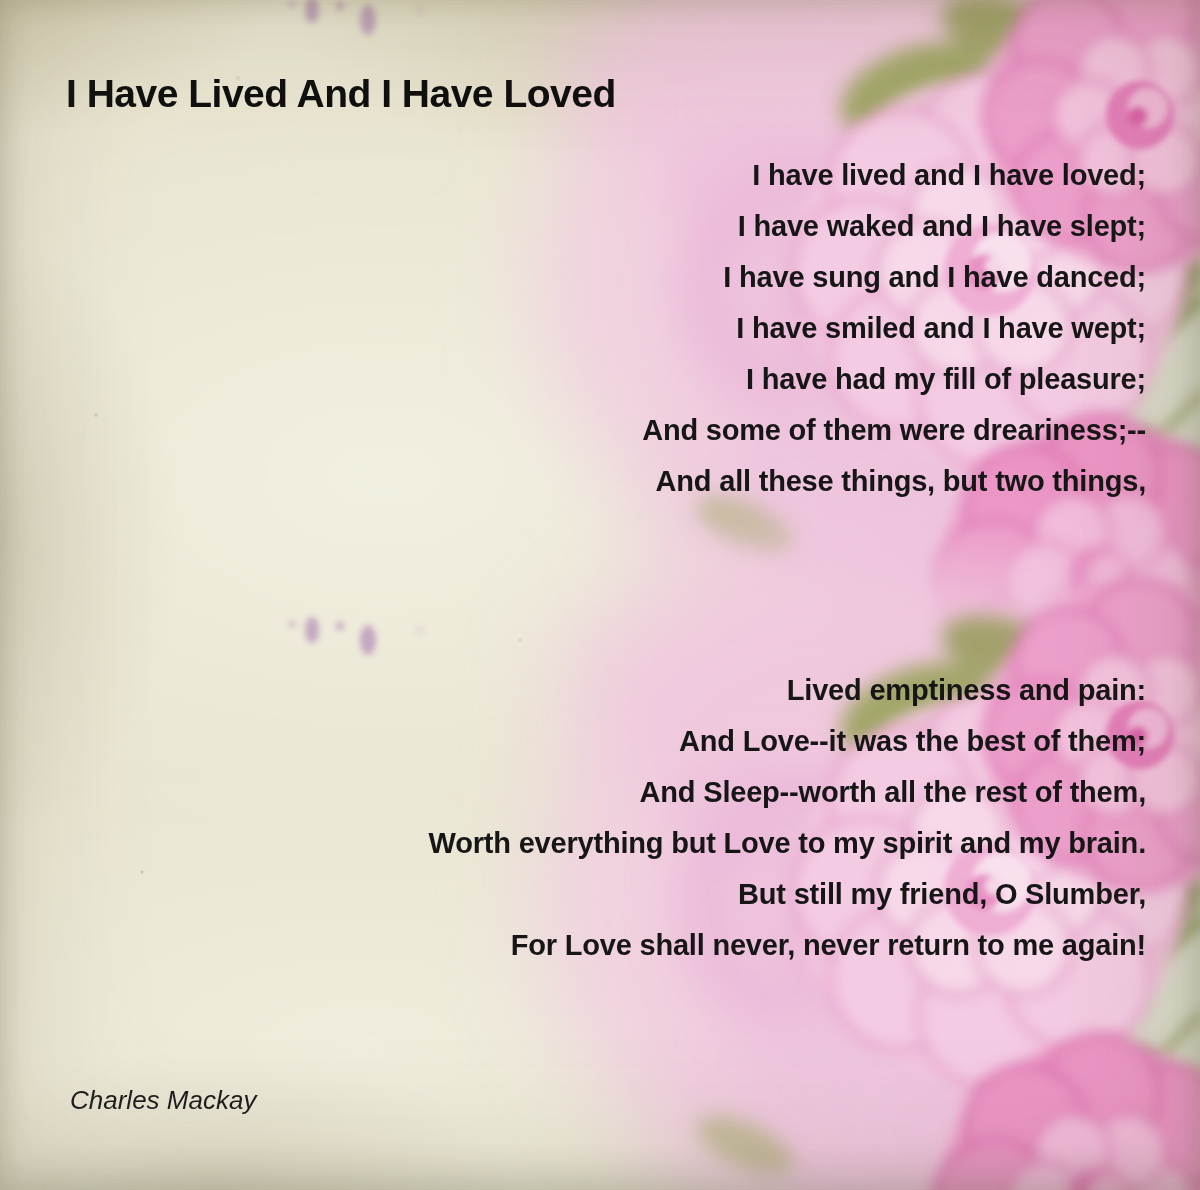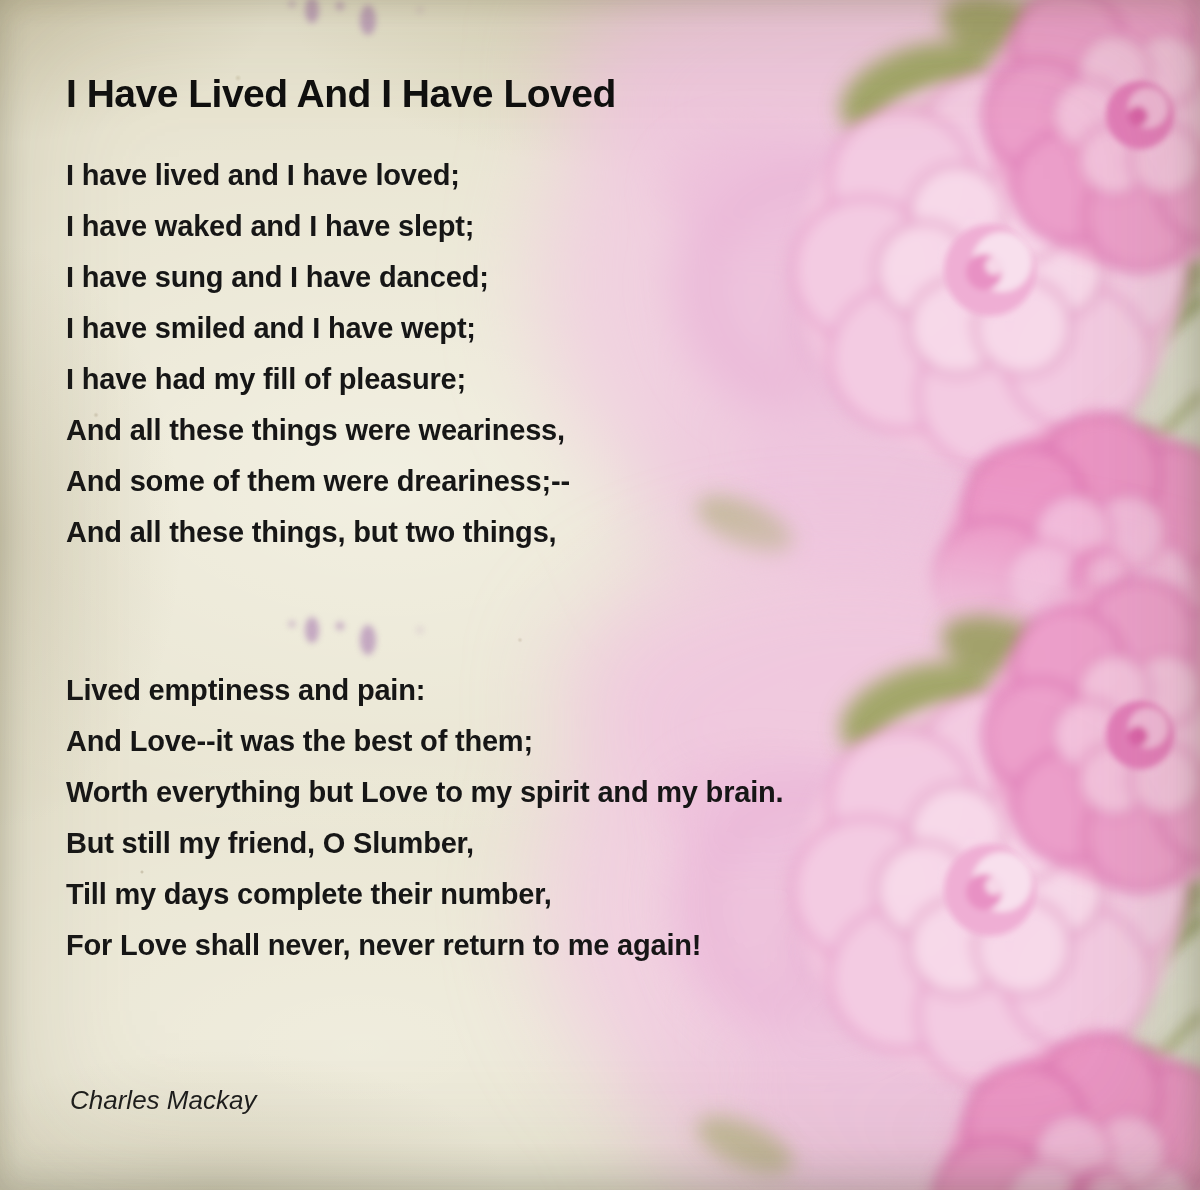--- a/index.html
+++ b/index.html
@@ -27,21 +27,21 @@
     box-shadow:inset 0 0 150px rgba(105,95,55,.22), inset 0 -16px 34px rgba(95,100,85,.22), inset 0 8px 24px rgba(110,100,60,.14);
   }
   .title{
     position:absolute;left:66px;top:46px;
     font-size:39px;font-weight:bold;letter-spacing:-.5px;color:#0f0f0f;
     white-space:nowrap;
   }
   .stanza{position:absolute;left:66px;width:1080px;}
   .stanza .line{
     font-size:29px;font-weight:bold;letter-spacing:-.2px;color:#161616;
-    line-height:51px;white-space:nowrap;
+    line-height:51px;white-space:nowrap;text-align:right;
   }
   #stanza-1{top:150px;}
   #stanza-2{top:665px;}
   .author{
     position:absolute;left:70px;top:1085px;
     font-size:26px;font-style:italic;font-weight:normal;color:#1c1c1c;
     white-space:nowrap;
   }
 </style>
 </head>
@@ -199,30 +199,29 @@
 
 <div id="text-layer" class="layer">
   <h1 class="title">I Have Lived And I Have Loved</h1>
 
   <div id="stanza-1" class="stanza">
     <div class="line">I have lived and I have loved;</div>
     <div class="line">I have waked and I have slept;</div>
     <div class="line">I have sung and I have danced;</div>
     <div class="line">I have smiled and I have wept;</div>
     <div class="line">I have had my fill of pleasure;</div>
-    <div class="line">And all these things were weariness,</div>
     <div class="line">And some of them were dreariness;--</div>
     <div class="line">And all these things, but two things,</div>
   </div>
 
   <div id="stanza-2" class="stanza">
     <div class="line">Lived emptiness and pain:</div>
     <div class="line">And Love--it was the best of them;</div>
+    <div class="line">And Sleep--worth all the rest of them,</div>
     <div class="line">Worth everything but Love to my spirit and my brain.</div>
     <div class="line">But still my friend, O Slumber,</div>
-    <div class="line">Till my days complete their number,</div>
     <div class="line">For Love shall never, never return to me again!</div>
   </div>
 
   <div class="author">Charles Mackay</div>
 </div>
 
 <div class="layer vignette"></div>
 
 </body></html>

